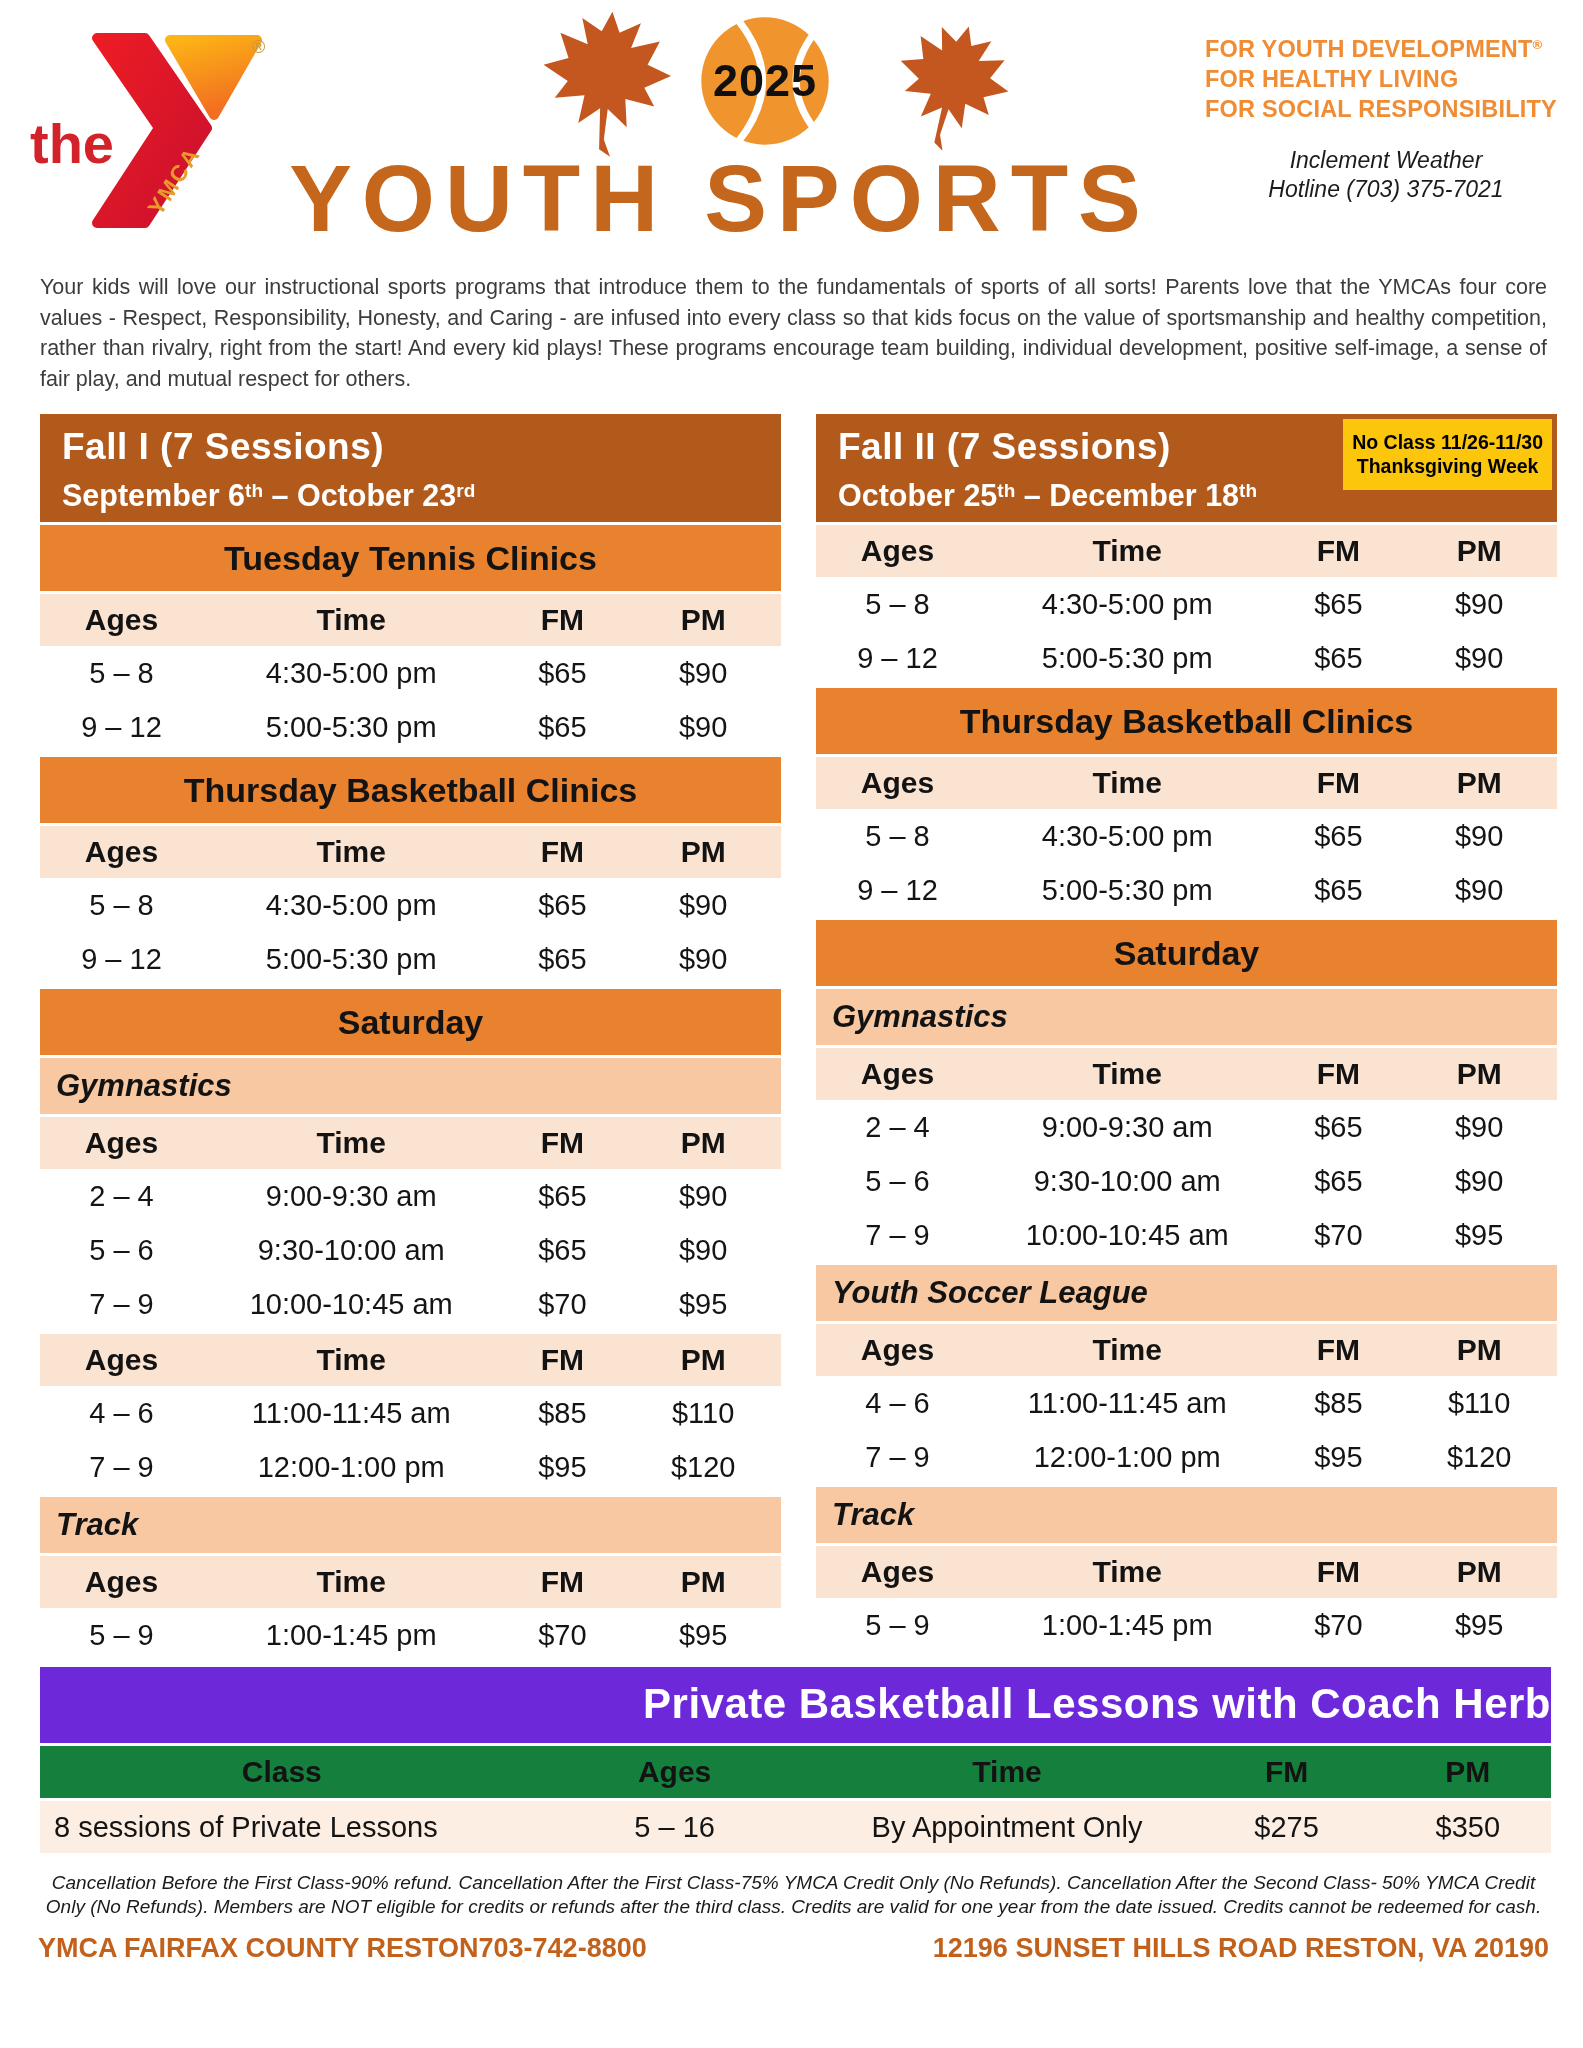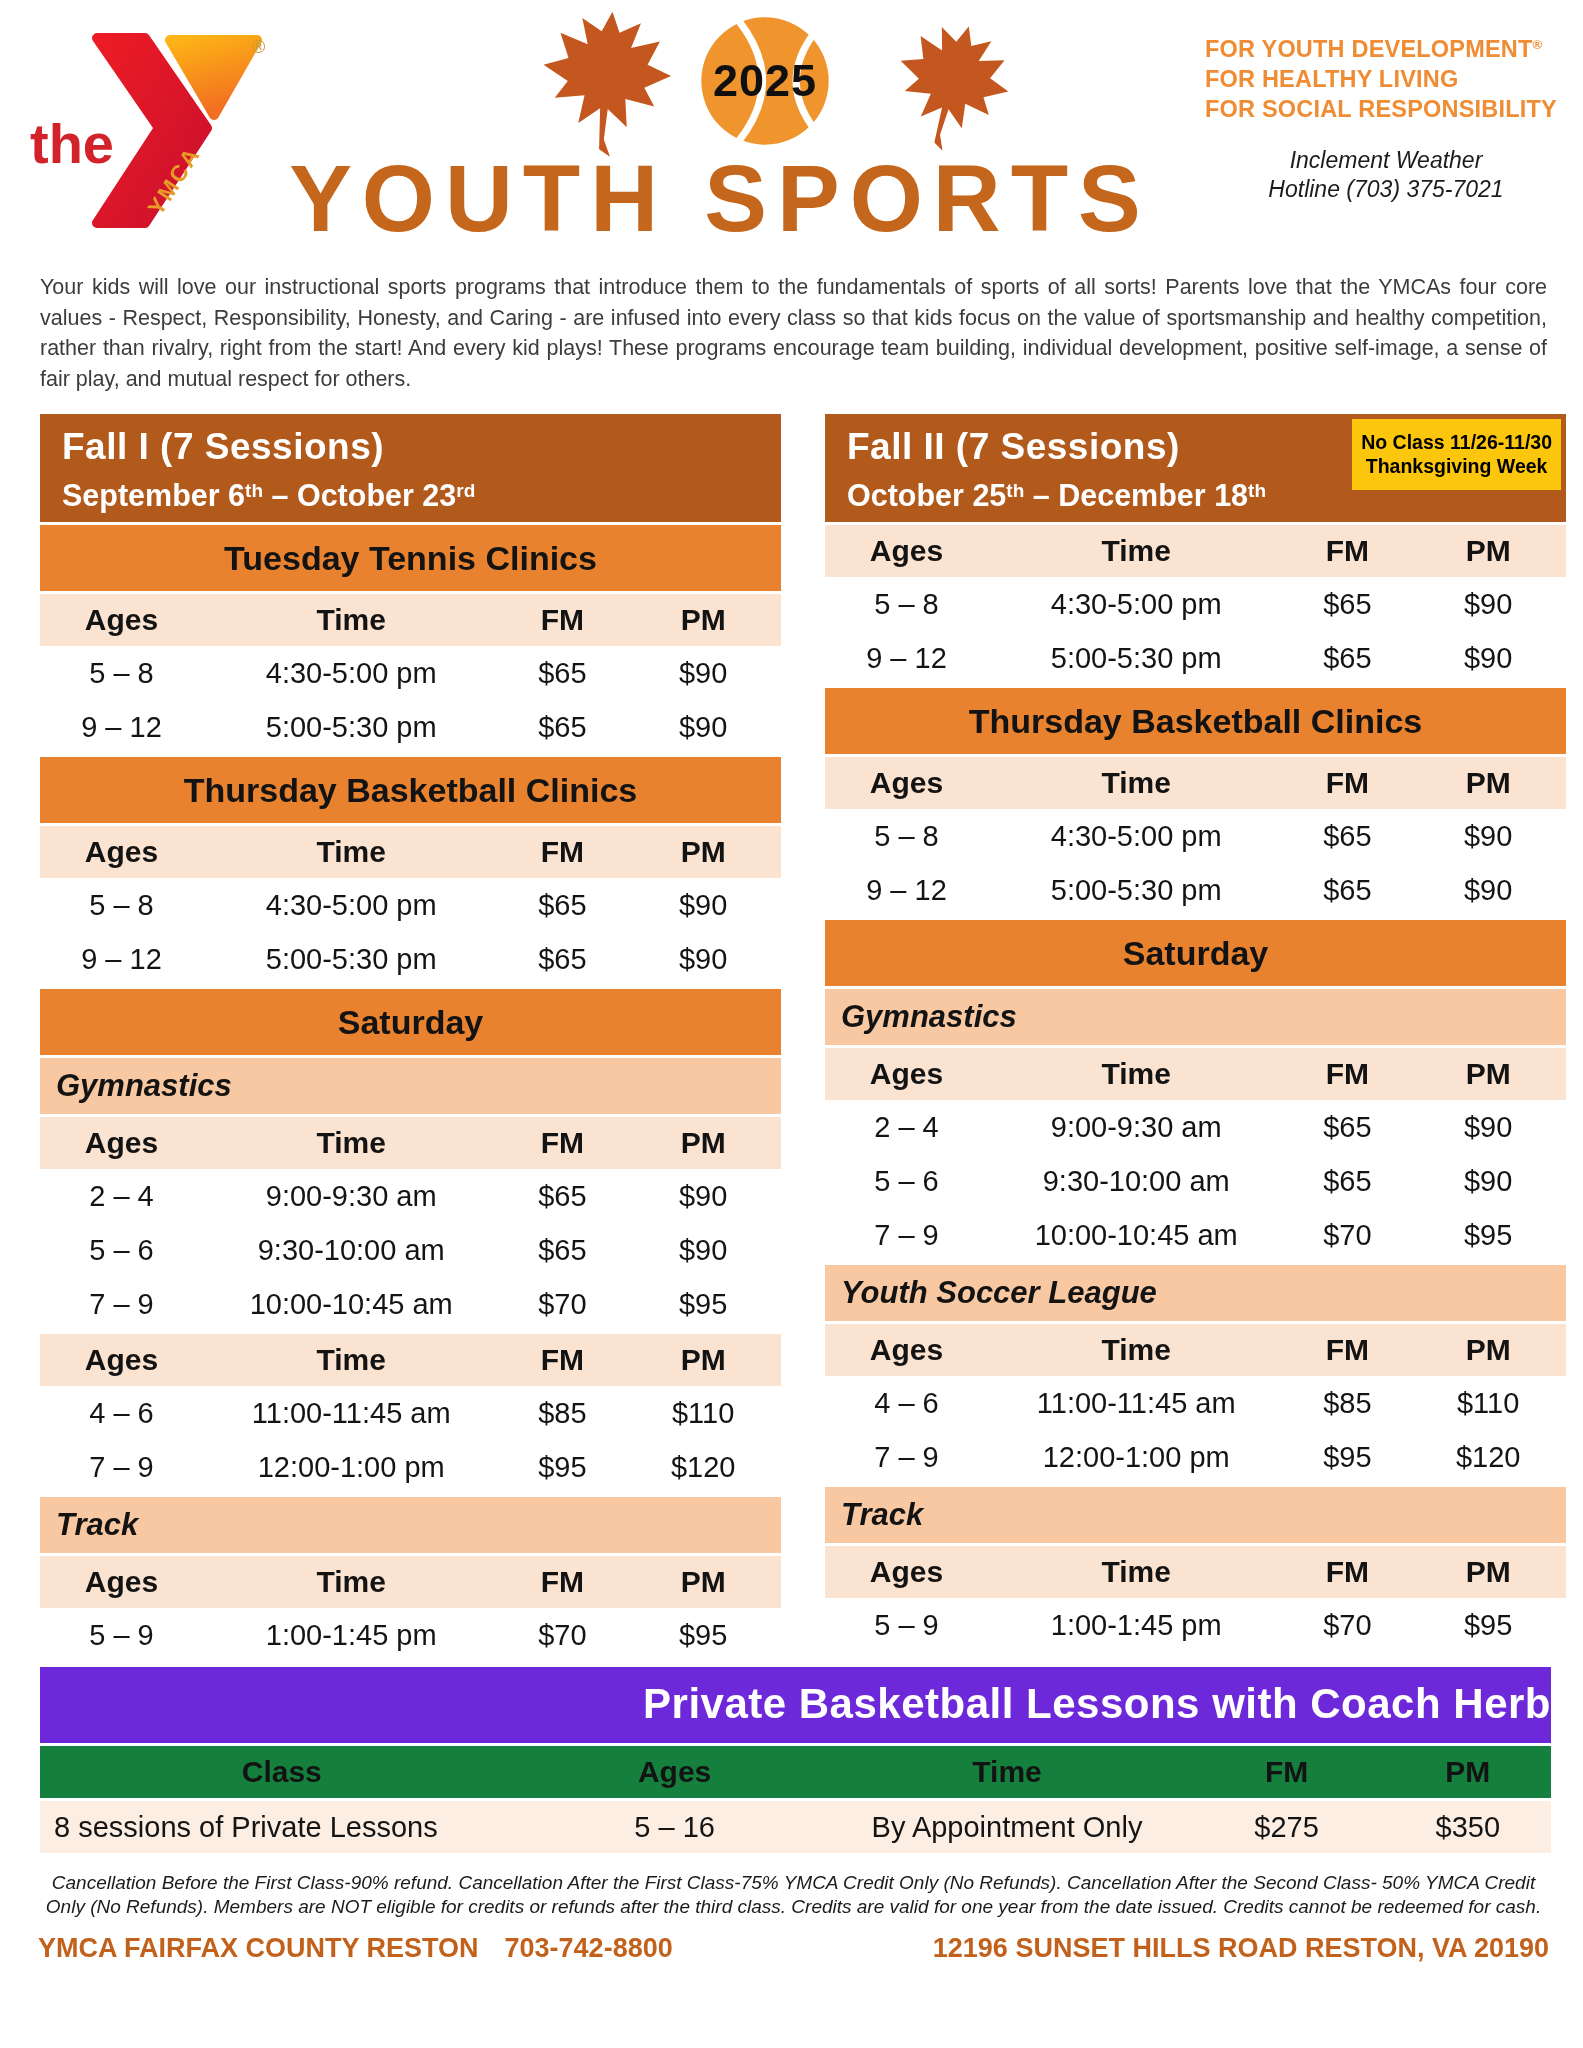--- a/index.html
+++ b/index.html
@@ -21,21 +21,21 @@
                 font-size:94px; line-height:106px; color:#c4671c; letter-spacing:10px; font-weight:700; }
   .right-block { position:absolute; left:1205px; top:30px; width:362px; }
   .tag { font-weight:bold; font-size:23.5px; line-height:30px; color:#ef8c34; letter-spacing:0.2px; }
   .reg-sup { font-size:13px; vertical-align:8px; }
   .hotline { margin-top:22px; text-align:center; font-style:italic; font-size:23px; line-height:29px; color:#1c1c1c; }
 
   
   .intro { margin:14px 36px 0 40px; text-align:justify; font-size:21.5px; line-height:30.5px; color:#3c3c3c; }
 
   
-  .columns { display:grid; grid-template-columns:741px 741px; column-gap:44px; margin:20px 32px 0 40px; }
+  .columns { display:grid; grid-template-columns:741px 741px; column-gap:35px; margin:20px 32px 0 40px; }
   .fall-head { background:#b2591c; height:108px; padding:9px 0 0 22px; position:relative; }
   .fh-title { color:#ffffff; font-weight:bold; font-size:37px; line-height:47px; letter-spacing:0.5px; }
   .fh-date  { color:#ffffff; font-weight:bold; font-size:30.5px; line-height:41px; }
   .sup { font-size:19px; vertical-align:9px; }
   .badge { position:absolute; top:5px; right:5px; background:#fcc60d; color:#000;
            font-weight:bold; font-size:19.5px; line-height:23.5px; padding:12px 9px; text-align:center; }
   .bar { margin-top:3px; background:#e9822f; height:66px; line-height:66px; text-align:center;
          font-weight:bold; font-size:34px; color:#131313; }
   .sub { margin-top:3px; background:#f7c8a1; height:56px; line-height:56px; font-style:italic;
          font-weight:bold; font-size:31px; padding-left:16px; color:#131313; }
@@ -55,21 +55,21 @@
   .ptrow { background:#fdeee3; height:52px; display:flex; align-items:center; font-size:29px; color:#141414; }
   .pc { text-align:center; }
   .p0 { width:32%; } .p1 { width:20%; } .p2 { width:24%; } .p3 { width:13%; } .p4 { width:11%; }
   .ptrow .p0 { text-align:left; padding-left:14px; }
 
   
   .cancel { margin:18px 36px 0 40px; text-align:center; font-style:italic; font-size:19px;
             line-height:24px; color:#1b1b1b; }
   .foot { display:flex; justify-content:space-between; margin:14px 34px 0 38px;
           font-weight:bold; font-size:27px; color:#c2611b; }
-  .phone { margin-left:26px; }
+  .phone { }
 </style>
 </head>
 <body>
 
 <div class="page">
 
   <header>
     <svg class="ymca-logo" viewBox="0 0 235 196">
       <defs>
         <linearGradient id="gRed" x1="0" y1="0" x2="1" y2="1">

